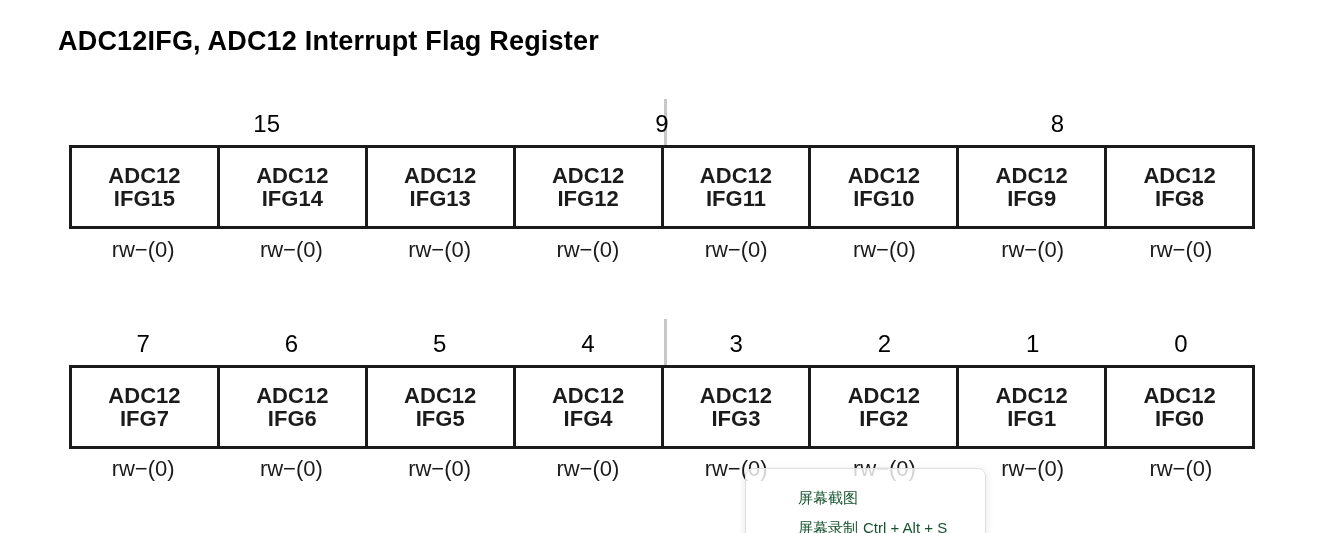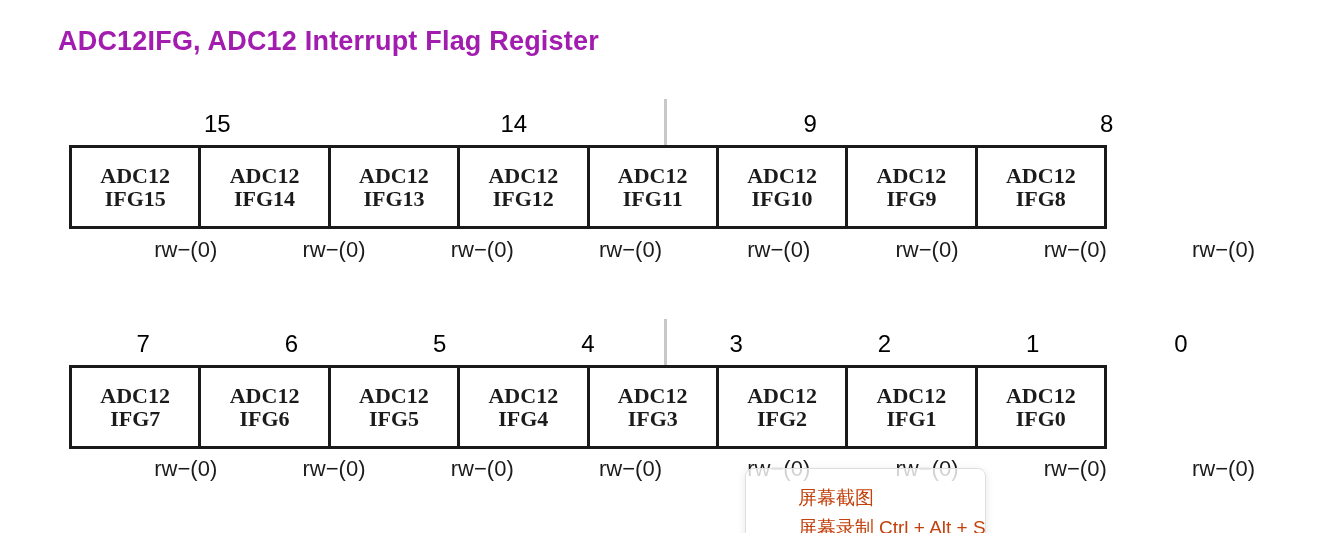--- a/index.html
+++ b/index.html
@@ -11,21 +11,21 @@
     overflow: hidden;
     font-family: "Liberation Sans", "DejaVu Sans", sans-serif;
   }
 
   .title {
     position: absolute;
     left: 58px;
     top: 26px;
     font-size: 27px;
     font-weight: 700;
-    color: #a21caf;
+    color: #000000;
     letter-spacing: 0.2px;
     white-space: nowrap;
   }
 
   
   .bits-row {
     position: absolute;
     left: 69px;
     width: 1186px;
     display: flex;
@@ -33,27 +33,26 @@
     color: #000000;
   }
   .bits-row.r1 { top: 110px; }
   .bits-row.r2 { top: 330px; }
   .bit-num { flex: 1; text-align: center; }
 
   
   .reg-table {
     position: absolute;
     left: 69px;
-    width: 1038px;
+    width: 1186px;
     height: 84px;
     box-sizing: border-box;
     border: 3px solid #1a1a1a;
     display: flex;
     background: #ffffff;
-    font-family: Liberation Serif, serif;
   }
   .reg-table.r1 { top: 145px; }
   .reg-table.r2 { top: 365px; }
   .reg-cell {
     flex: 1;
     box-sizing: border-box;
     border-left: 3px solid #1a1a1a;
     display: flex;
     flex-direction: column;
     align-items: center;
@@ -70,21 +69,21 @@
   .access-row {
     position: absolute;
     left: 69px;
     width: 1186px;
     display: flex;
     font-size: 22px;
     color: #1b1b1b;
   }
   .access-row.r1 { top: 237px; }
   .access-row.r2 { top: 456px; }
-  .access-label { flex: 1; text-align: right; }
+  .access-label { flex: 1; text-align: center; }
 
   
   .col-divider {
     position: absolute;
     left: 664px;
     width: 3px;
     background: #c7c8ca;
   }
   .col-divider.d1 { top: 99px;  height: 46px; }
   .col-divider.d2 { top: 319px; height: 46px; }
@@ -100,40 +99,39 @@
     background: rgba(255, 255, 255, 0.80);
     border: 1px solid #dedfe1;
     border-radius: 8px;
     box-shadow: 0 2px 8px rgba(0, 0, 0, 0.10);
     padding-top: 14px;
   }
   .menu-item {
     height: 30px;
     line-height: 30px;
     padding-left: 52px;
-    font-size: 19px;
-    color: #c2410c;
+    font-size: 15px;
+    color: #14532d;
     white-space: nowrap;
     cursor: pointer;
   }
   .menu-item .shortcut { margin-left: 5px; }
 </style>
 </head>
 <body>
 
 <div id="page">
 
   <div class="title">ADC12IFG, ADC12 Interrupt Flag Register</div>
 
   <div class="col-divider d1"></div>
   <div class="col-divider d2"></div>
 
   <div class="bits-row r1">
       <div class="bit-num">15</div>
-      <div class="bit-num">14</div>
       <div class="bit-num">9</div>
       <div class="bit-num">8</div>
     </div>
   <div class="reg-table r1">
       <div class="reg-cell">
         <span>ADC12</span>
         <span>IFG15</span>
       </div>
       <div class="reg-cell">
         <span>ADC12</span>

